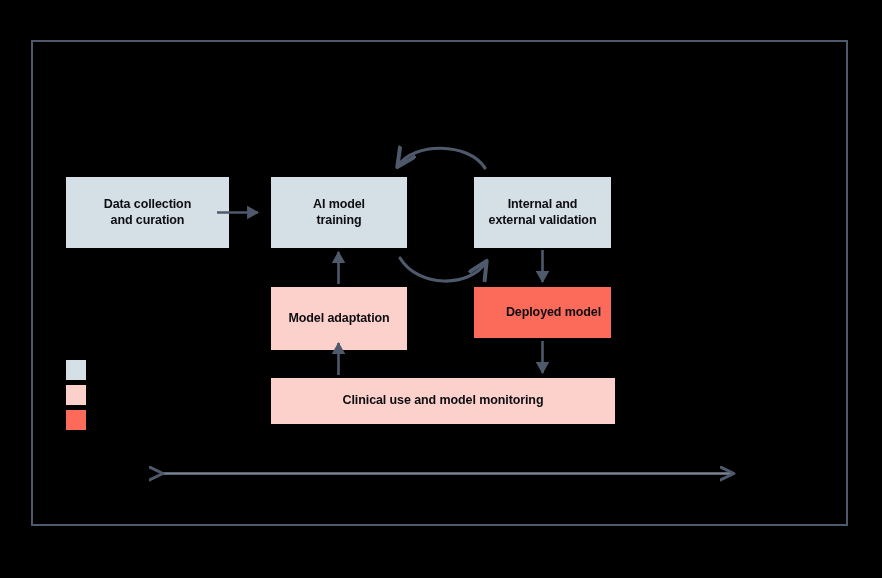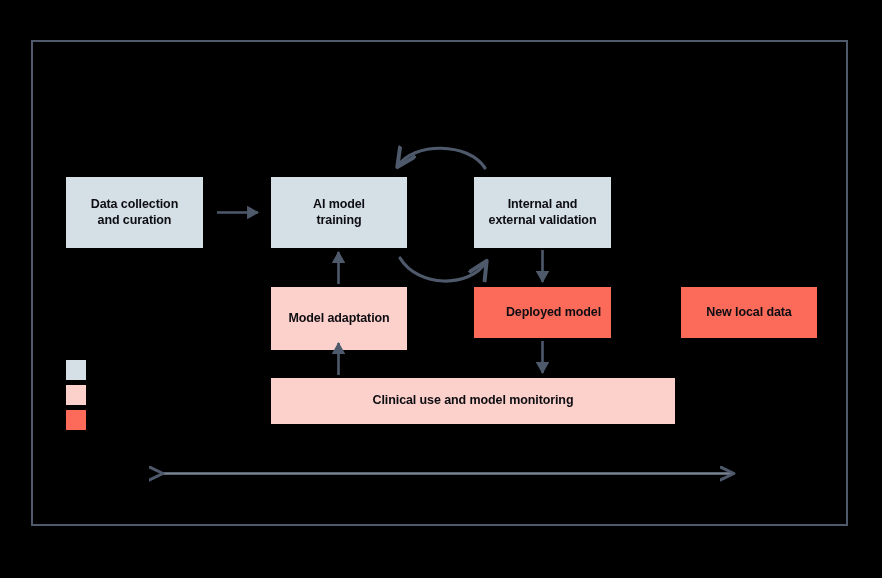--- a/index.html
+++ b/index.html
@@ -47,27 +47,27 @@
     font-weight: 700;
     line-height: 1.25;
     letter-spacing: -0.1px;
     padding: 2px 6px;
   }
   .node-label {
     display: block;
     white-space: pre-line;
   }
   
-  #node-data-collection      { left: 66px;  top: 177px; width: 137px; height: 71px; }
+  #node-data-collection      { left: 66px;  top: 177px; width: 163px; height: 71px; }
   #node-ai-training          { left: 271px; top: 177px; width: 136px; height: 71px; }
   #node-validation           { left: 474px; top: 177px; width: 137px; height: 71px; }
   #node-model-adaptation     { left: 271px; top: 287px; width: 136px; height: 63px; }
   #node-deployed-model       { left: 474px; top: 287px; width: 137px; height: 51px; }
   #node-new-local-data       { left: 681px; top: 287px; width: 136px; height: 51px; }
-  #node-clinical-use         { left: 271px; top: 378px; width: 404px; height: 46px; }
+  #node-clinical-use         { left: 271px; top: 378px; width: 344px; height: 46px; }
 
   
   .legend {
     position: absolute;
     left: 66px;
     top: 357px;
     width: 260px;
   }
   .legend-row {
     display: flex;
@@ -121,23 +121,20 @@
   </div>
 
   <div class="node" id="node-model-adaptation" style="background: rgb(252, 208, 203);">
     <span class="node-label">Model adaptation</span>
   </div>
 
   <div class="node" id="node-deployed-model" style="background: rgb(252, 106, 90); padding-left: 28px;">
     <span class="node-label">Deployed model</span>
   </div>
 
-  <div class="node" id="node-new-local-data" style="background: rgb(252, 106, 90);">
-    <span class="node-label">New local data</span>
-  </div>
 
   <div class="node" id="node-clinical-use" style="background: rgb(252, 208, 203);">
     <span class="node-label">Clinical use and model monitoring</span>
   </div>
 
   <div class="legend">
     <div class="legend-row">
       <span class="legend-swatch" id="legend-swatch-0" style="background: rgb(213, 223, 230);"></span>
       <span class="legend-text"></span>
     </div>

